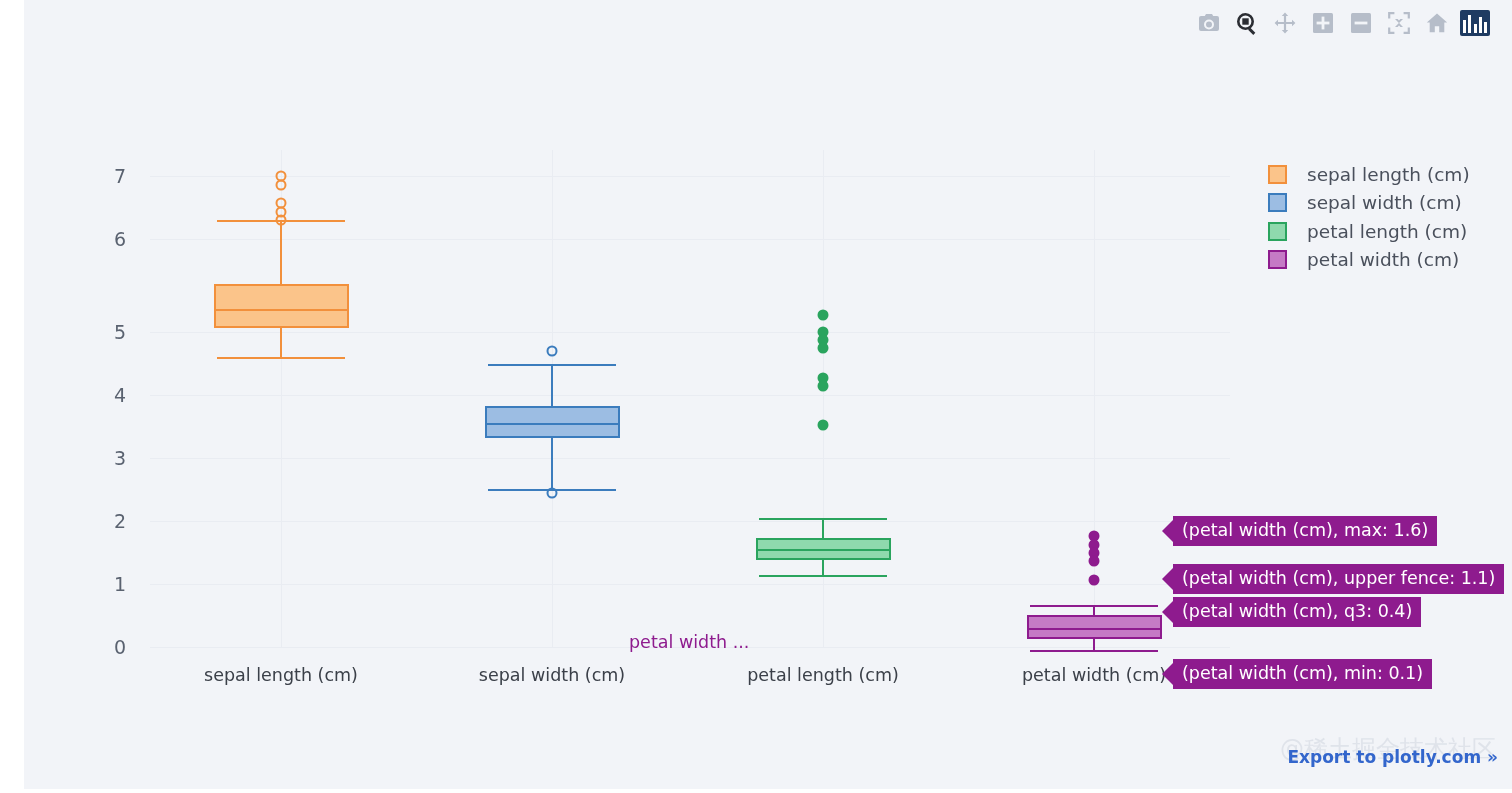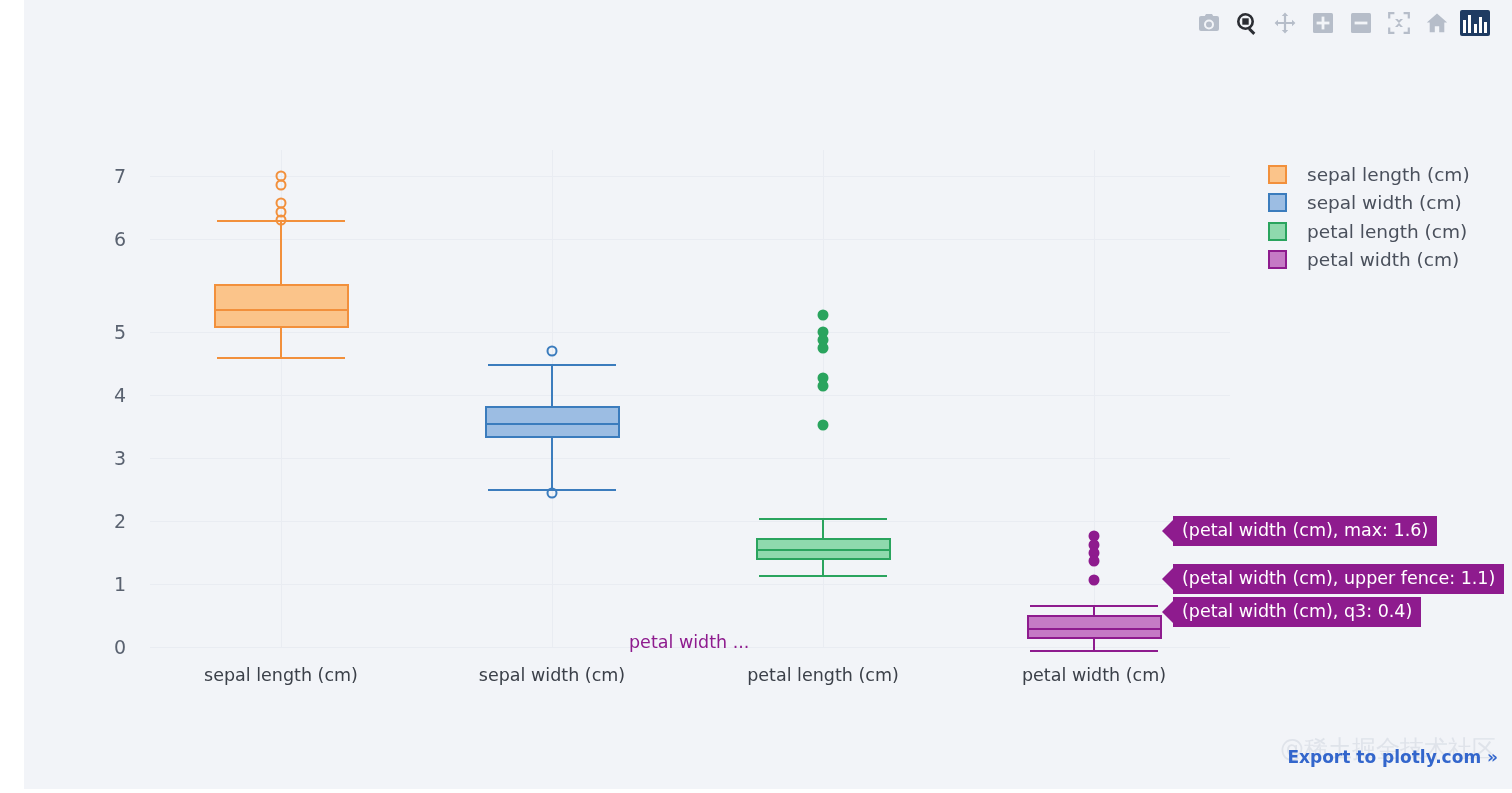--- a/index.html
+++ b/index.html
@@ -290,16 +290,20 @@
     <span class="arrow-l"></span>
     <span class="body">(petal width (cm), upper fence: 1.1)</span>
   </div>
 
   <div class="tip" style="left:1162px;top:597px">
     <span class="arrow-l"></span>
     <span class="body">(petal width (cm), q3: 0.4)</span>
   </div>
 
 
+  <div class="tip" style="left:1162px;top:659px">
+    <span class="arrow-l"></span>
+    <span class="body">(petal width (cm), min: 0.1)</span>
+  </div>
 
   <div id="watermark">@稀土掘金技术社区</div>
   <div id="export">Export to plotly.com »</div>
 </div>
 
 </body></html>

